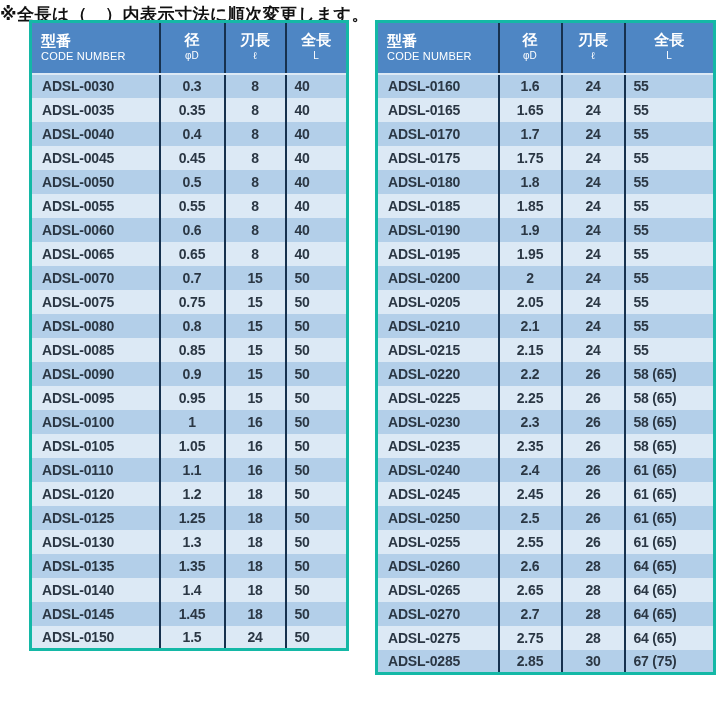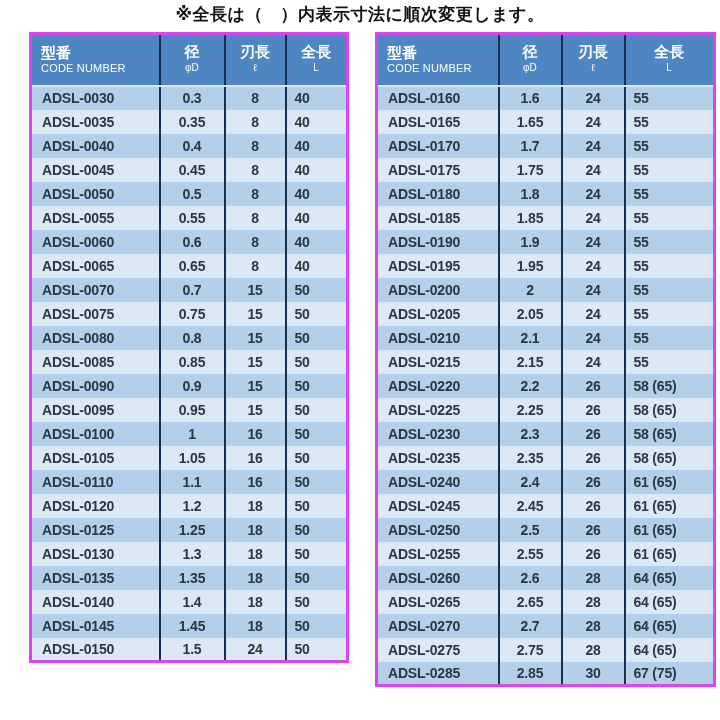--- a/index.html
+++ b/index.html
@@ -7,33 +7,33 @@
     width: 720px; height: 720px;
     background: #ffffff;
     overflow: hidden;
     font-family: "Liberation Sans", "DejaVu Sans", sans-serif;
   }
   .page { position: relative; width: 720px; height: 720px; background: #fff; }
 
   .note {
     position: absolute;
     top: 3px; left: 0; width: 720px;
-    text-align: center;
+    text-align: left;
     font-size: 17px;
     font-weight: bold;
     color: #111111;
     letter-spacing: 0.5px;
   }
 
   table.spec {
     position: absolute;
-    top: 32px;
+    top: 20px;
     border-collapse: collapse;
     table-layout: fixed;
-    border: 3px solid #d946ef;
+    border: 3px solid #14b8a6;
   }
   table.spec.left  { left: 29px;  width: 317px; }
   table.spec.right { left: 375px; width: 338px; }
 
   table.spec th, table.spec td {
     border-left: 2px solid #16314e;
     overflow: hidden;
     white-space: nowrap;
   }
   table.spec th:first-child, table.spec td:first-child { border-left: none; }

